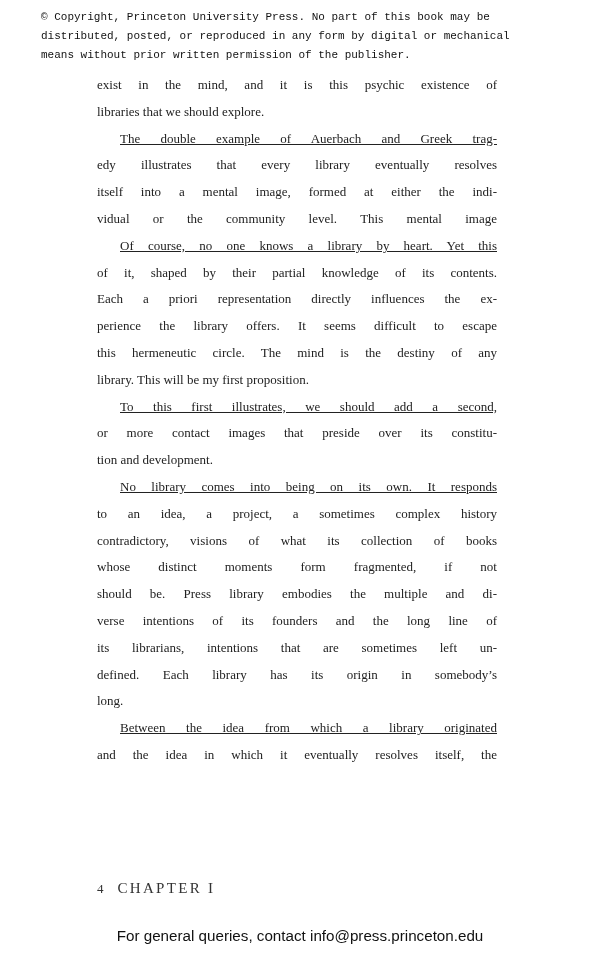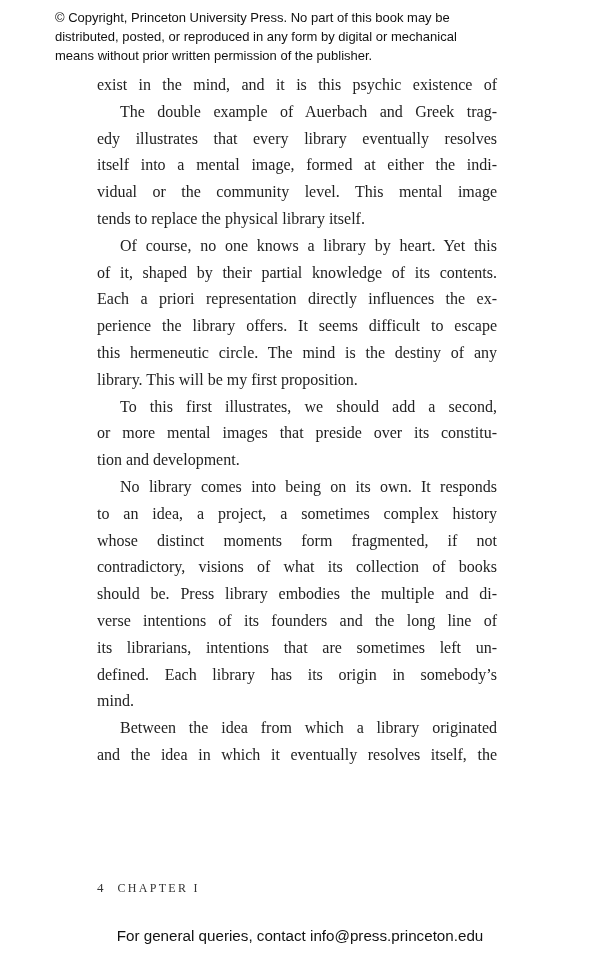--- a/index.html
+++ b/index.html
@@ -9,66 +9,67 @@
     }
     body {
       width: 600px;
       height: 960px;
       position: relative;
       overflow: hidden;
       color: #1a1a1a;
     }
     .copyright {
       position: absolute;
-      left: 55px;
+      left: 41px;
       top: 8px;
       width: 500px;
-      font-family: Liberation Sans, sans-serif;
-      font-size: 13px;
+      font-family: Liberation Mono, monospace;
+      font-size: 11px;
       line-height: 19px;
       color: #111;
     }
     .copyright div { white-space: nowrap; }
     .body-text {
       position: absolute;
       left: 97px;
       top: 72px;
       width: 400px;
       font-family: "Liberation Serif", serif;
-      font-size: 16px;
+      font-size: 13px;
       line-height: 26.8px;
       color: #222;
     }
     .line {
       height: 26.8px;
       white-space: nowrap;
       text-align: justify;
       text-align-last: justify;
     }
     .line.last {
       text-align-last: left;
     }
     .line.indent {
       padding-left: 23px;
+      text-decoration: underline;
     }
     .folio {
       position: absolute;
       left: 97px;
       top: 880px;
       font-family: "Liberation Serif", serif;
       color: #333;
       display: flex;
       align-items: baseline;
     }
     .folio .page-num {
       font-size: 13px;
       margin-right: 14px;
     }
     .folio .chapter {
-      font-size: 12px;
+      font-size: 15px;
       letter-spacing: 2.3px;
     }
     .footer {
       position: absolute;
       left: 0;
       width: 600px;
       top: 927px;
       text-align: center;
       font-family: "Liberation Sans", sans-serif;
       font-size: 15.2px;
@@ -79,43 +80,43 @@
 <body>
 
 <div class="copyright">
   <div>© Copyright, Princeton University Press. No part of this book may be</div>
   <div>distributed, posted, or reproduced in any form by digital or mechanical</div>
   <div>means without prior written permission of the publisher.</div>
 </div>
 
 <div class="body-text" id="body-text">
     <div class="line">exist in the mind, and it is this psychic existence of</div>
+    <div class="line last">libraries that we should explore.</div>
     <div class="line indent">The double example of Auerbach and Greek trag-</div>
     <div class="line">edy illustrates that every library eventually resolves</div>
     <div class="line">itself into a mental image, formed at either the indi-</div>
     <div class="line">vidual or the community level. This mental image</div>
-    <div class="line last">tends to replace the physical library itself.</div>
     <div class="line indent">Of course, no one knows a library by heart. Yet this</div>
     <div class="line">of it, shaped by their partial knowledge of its contents.</div>
     <div class="line">Each a priori representation directly influences the ex-</div>
     <div class="line">perience the library offers. It seems difficult to escape</div>
     <div class="line">this hermeneutic circle. The mind is the destiny of any</div>
     <div class="line last">library. This will be my first proposition.</div>
     <div class="line indent">To this first illustrates, we should add a second,</div>
-    <div class="line">or more mental images that preside over its constitu-</div>
+    <div class="line">or more contact images that preside over its constitu-</div>
     <div class="line last">tion and development.</div>
     <div class="line indent">No library comes into being on its own. It responds</div>
     <div class="line">to an idea, a project, a sometimes complex history</div>
+    <div class="line">contradictory, visions of what its collection of books</div>
     <div class="line">whose distinct moments form fragmented, if not</div>
-    <div class="line">contradictory, visions of what its collection of books</div>
     <div class="line">should be. Press library embodies the multiple and di-</div>
     <div class="line">verse intentions of its founders and the long line of</div>
     <div class="line">its librarians, intentions that are sometimes left un-</div>
     <div class="line">defined. Each library has its origin in somebody’s</div>
-    <div class="line last">mind.</div>
+    <div class="line last">long.</div>
     <div class="line indent">Between the idea from which a library originated</div>
     <div class="line">and the idea in which it eventually resolves itself, the</div>
   </div>
 
 <div class="folio">
   <span class="page-num">4</span>
   <span class="chapter">CHAPTER I</span>
 </div>
 
 <div class="footer">For general queries, contact info@press.princeton.edu</div>

